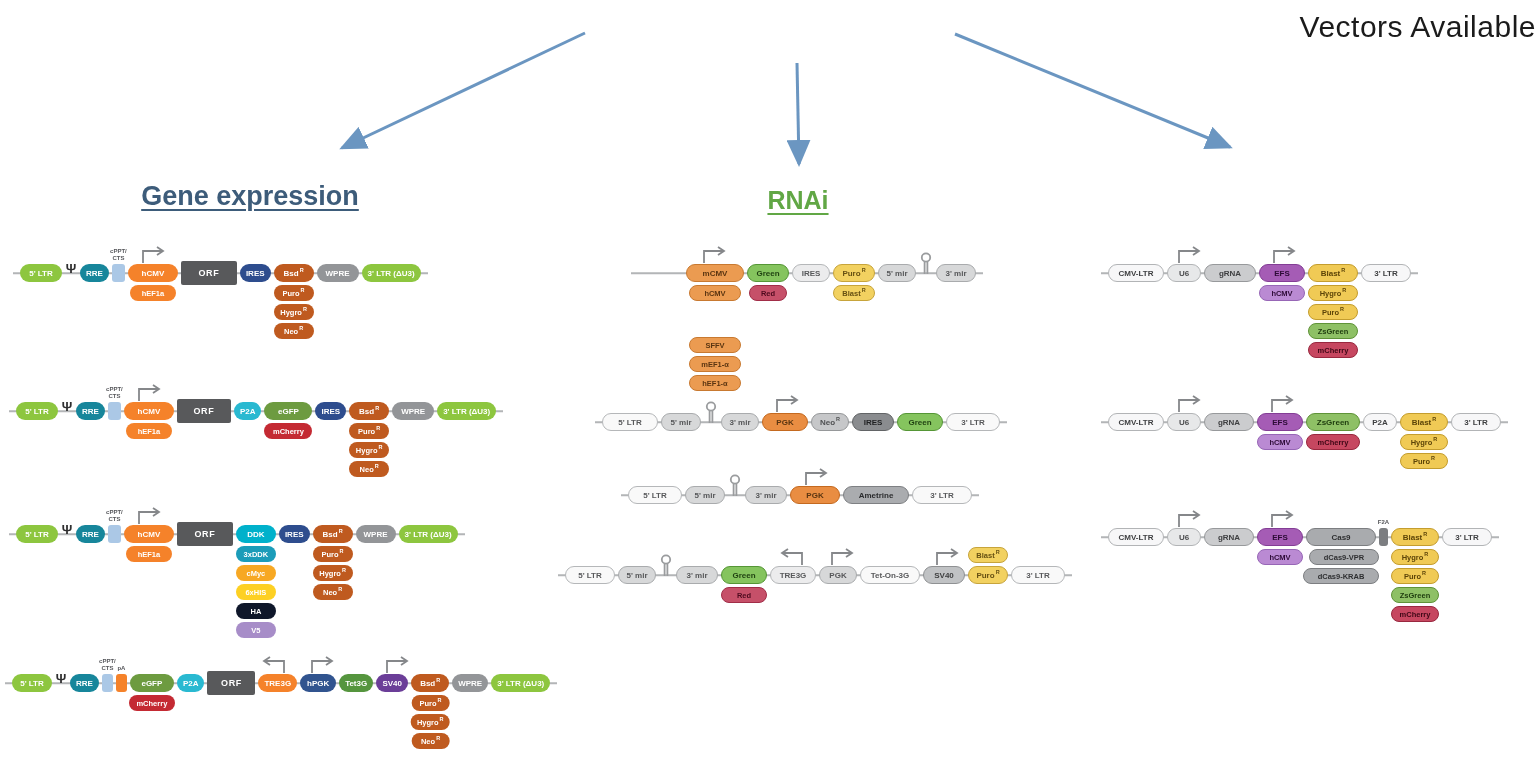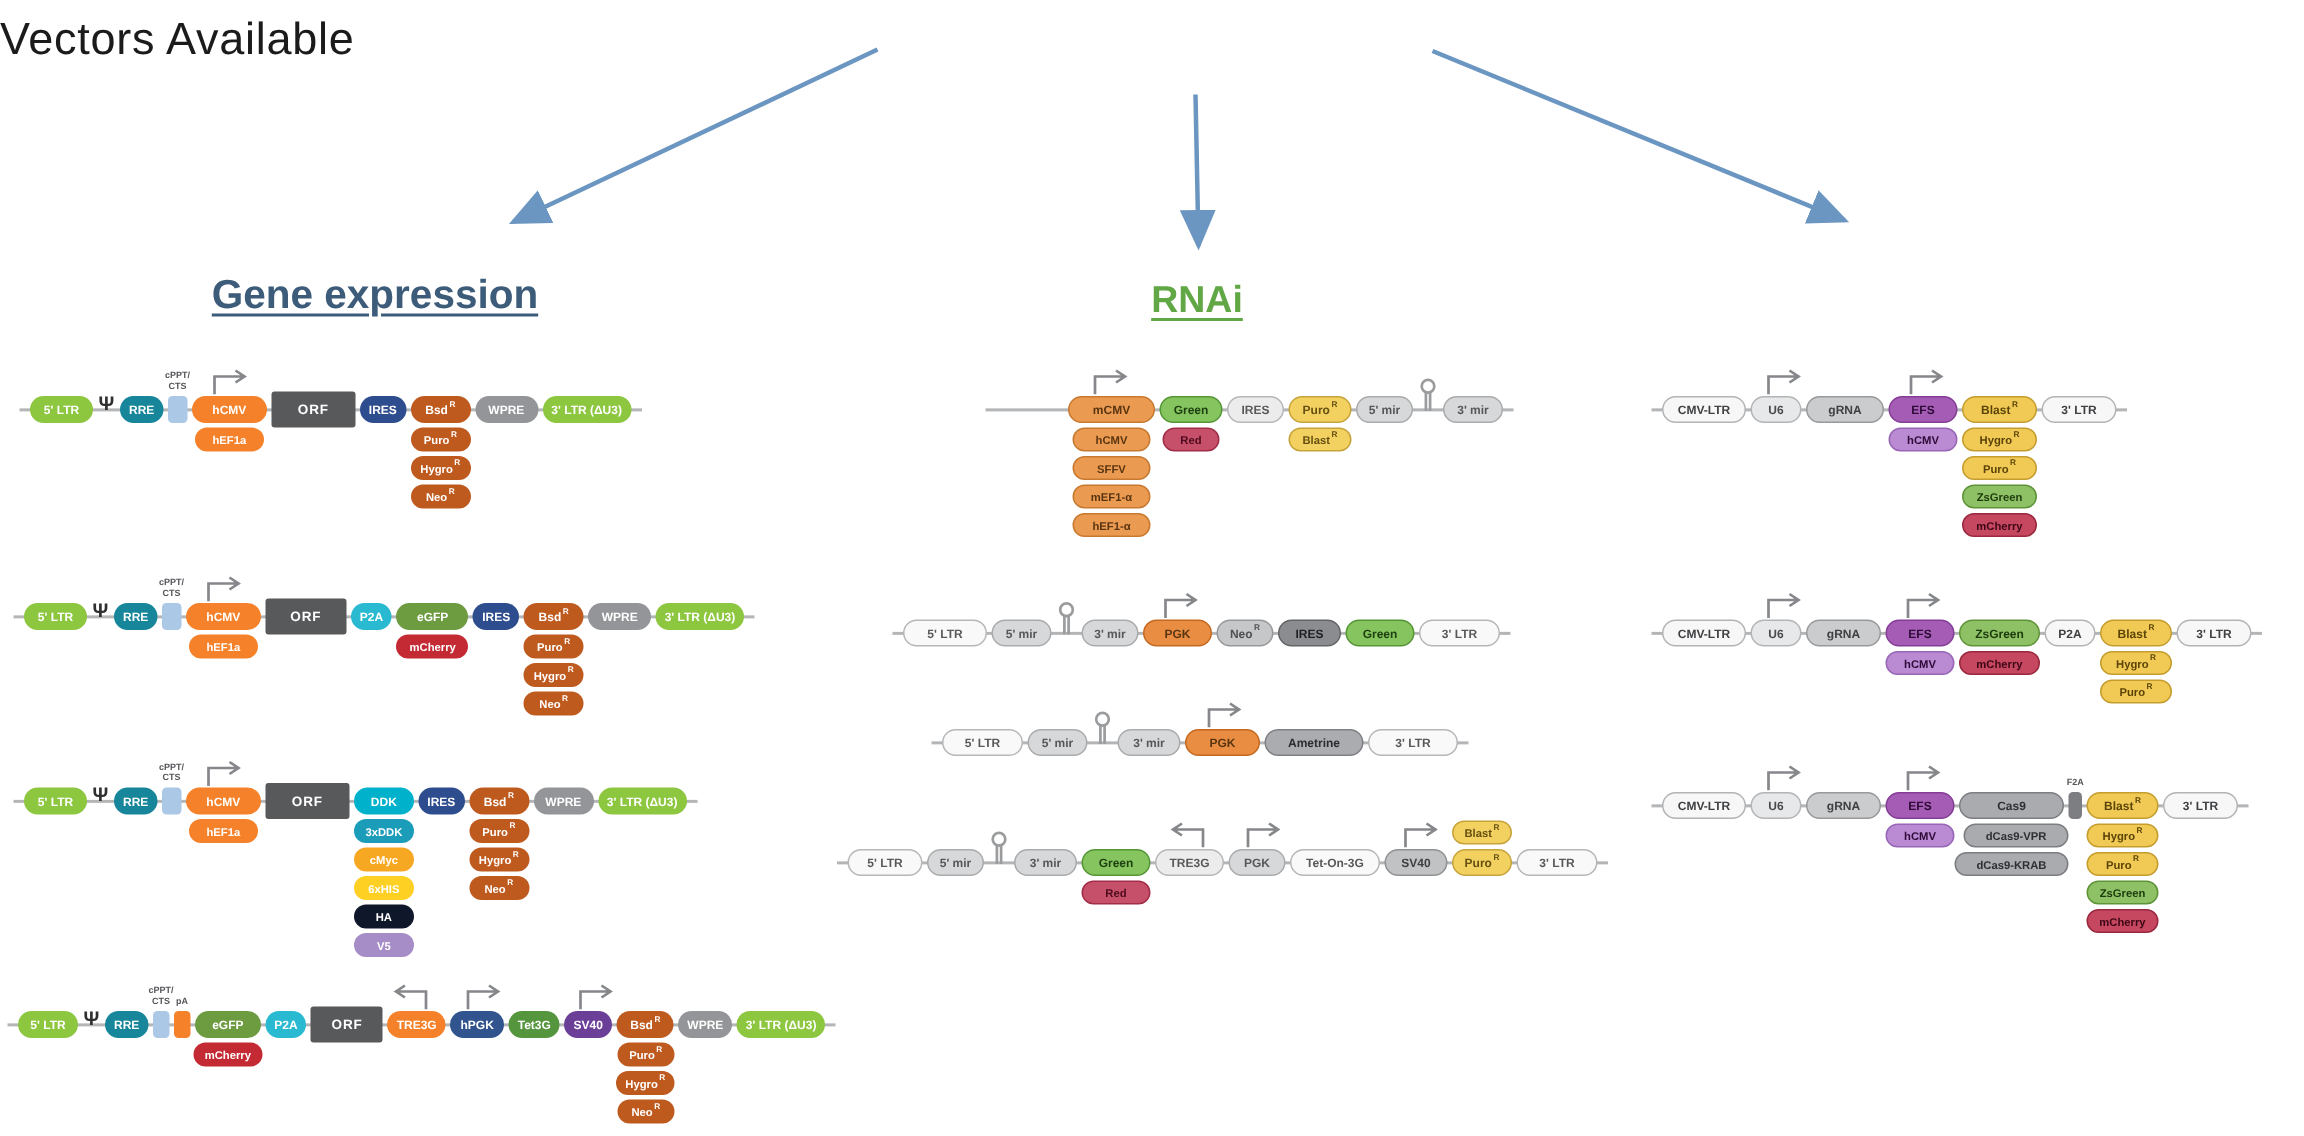--- a/index.html
+++ b/index.html
@@ -1,19 +1,19 @@
 <!DOCTYPE html>
 <html><head>
 <meta charset="utf-8">
 <style>
   html,body { margin:0; padding:0; background:#ffffff; }
   body { width:1536px; height:757px; font-family:"Liberation Sans", sans-serif; }
   #stage { position:relative; width:1536px; height:757px; background:#ffffff; overflow:hidden; }
 
-  .page-title { position:absolute; top:10px; left:0; width:100%; margin:0; text-align:left;
+  .page-title { position:absolute; top:10px; left:0; width:100%; margin:0; text-align:right;
                 font-size:30px; font-weight:400; color:#1b1b1b; letter-spacing:.5px; }
 
   #hdr-arrows { position:absolute; top:0; left:0; }
 
   .col-header { position:absolute; font-weight:bold; text-align:center;
                 text-decoration:underline; text-decoration-thickness:2px; text-underline-offset:4px; }
   #hdr-ge     { left:75px;  top:181px; width:350px; font-size:27px; color:#3d5c7a; }
   #hdr-rnai   { left:698px; top:186px; width:200px; font-size:25px; color:#61a745; }
   #hdr-crispr { left:1151px;top:180px; width:200px; font-size:25px; color:#3e3a63; }
 
@@ -423,33 +423,33 @@
         <div class="pill" style="background: rgb(147, 149, 152); border: none; color: rgb(255, 255, 255); min-width: 34px;">
           <span>WPRE</span>
         </div>
       </div>
       <div class="seg">
         <div class="pill" style="background: rgb(141, 198, 63); border: none; color: rgb(255, 255, 255); min-width: 52px;">
           <span>3' LTR (ΔU3)</span>
         </div>
       </div>
     </div>
-    <div class="vector-row" style="left: 664px; top: 264px; padding-left: 48px;">
+    <div class="vector-row" style="left: 638px; top: 264px; padding-left: 48px;">
       <div class="seg">
         <div class="marker m-right"><svg width="28" height="17">
             <path d="M3 17 V5 H22 M17 1 L23 5 L17 9" fill="none" stroke="#85878a" stroke-width="1.8"></path>
           </svg></div>
         <div class="pill" style="background: rgb(235, 155, 81); border: 1px solid rgb(200, 121, 48); color: rgb(90, 53, 17); min-width: 58px;">
           <span>mCMV</span>
         </div>
         <div class="stack">
           <div class="pill stackpill" style="background: rgb(235, 155, 81); border: 1px solid rgb(200, 121, 48); color: rgb(90, 53, 17); min-width: 52px;">
             <span>hCMV</span>
           </div>
-          <div class="pill stackpill" style="background: rgb(235, 155, 81); border: 1px solid rgb(200, 121, 48); color: rgb(90, 53, 17); min-width: 52px;">
+          <div class="pill stackpill" style="background: rgb(235, 155, 81); border: 1px solid rgb(200, 121, 48); color: rgb(90, 53, 17); min-width: 52px; margin-top: 33px;">
             <span>SFFV</span>
           </div>
           <div class="pill stackpill" style="background: rgb(235, 155, 81); border: 1px solid rgb(200, 121, 48); color: rgb(90, 53, 17); min-width: 52px;">
             <span>mEF1-α</span>
           </div>
           <div class="pill stackpill" style="background: rgb(235, 155, 81); border: 1px solid rgb(200, 121, 48); color: rgb(90, 53, 17); min-width: 52px;">
             <span>hEF1-α</span>
           </div>
         </div>
       </div>

